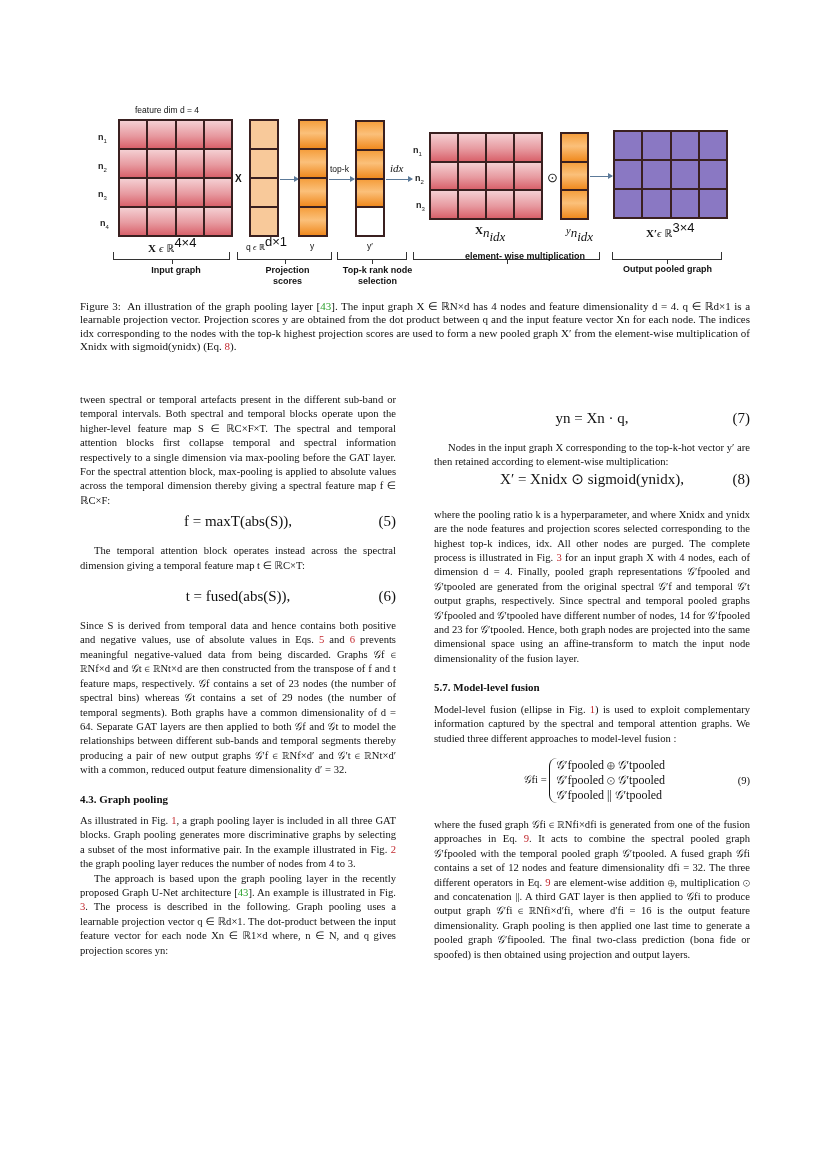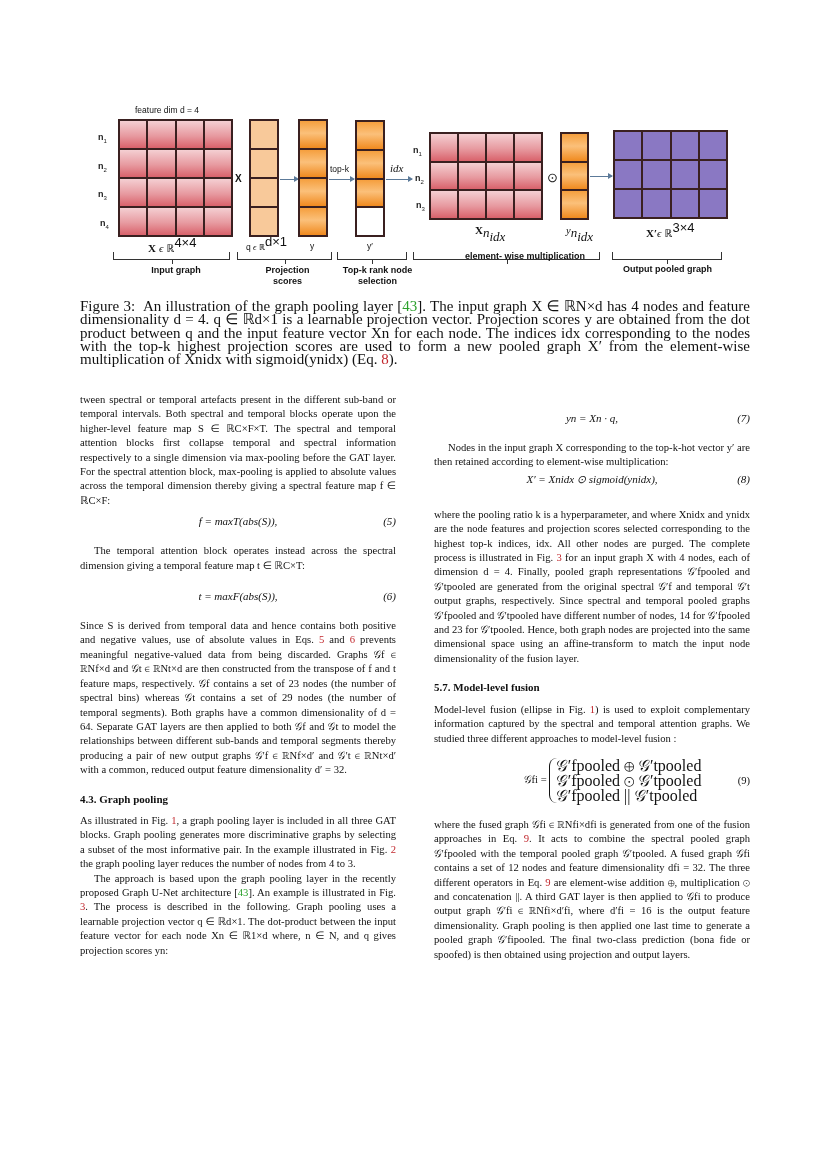--- a/index.html
+++ b/index.html
@@ -16,32 +16,32 @@
   .grid > div { border: 0.8px solid #3a2020; box-sizing: border-box; }
   .red > div { background: linear-gradient(to bottom, #f4cfd2 0%, #e79aa0 55%, #d9626b 100%); }
   .peach > div { background: #f8c99a; }
   .orange > div { background: linear-gradient(to bottom, #f59f3e 0%, #fbc07a 45%, #f08a1f 100%); }
   .purple > div { background: #8a78c3; }
   .brace { position: absolute; height: 8px; border: 1px solid #333; border-top: none; box-sizing: border-box; }
   .brace::after { content: ""; position: absolute; left: 50%; bottom: -5px; width: 1px; height: 5px; background: #333; }
   .arrow { position: absolute; height: 1px; background: #5c7a99; }
   .arrow::after { content: ""; position: absolute; right: -1px; top: -3px; border-left: 5px solid #5c7a99; border-top: 3.5px solid transparent; border-bottom: 3.5px solid transparent; }
   
-  .caption { position: absolute; left: 80px; top: 300px; width: 670px; font-size: 15px; line-height: 13.3px; text-align: justify; }
+  .caption { position: absolute; left: 80px; top: 300px; width: 670px; font-size: 11px; line-height: 13.3px; text-align: justify; }
   .col { position: absolute; width: 316px; font-size: 10.6px; line-height: 14.4px; text-align: justify; hyphens: manual; }
   .col p { margin: 0; }
   .indent { text-indent: 14px; }
-  .eq { position: relative; height: 22px; margin: 4px 0; font-size: 11px; font-style: italic; }
+  .eq { position: relative; height: 22px; margin: 4px 0; font-size: 15px; }
   .eq .body { position: absolute; left: 0; right: 0; text-align: center; top: 2px; }
   .eq .num { position: absolute; right: 0; top: 2px; }
   .h { font-weight: bold; font-size: 11px; margin: 0; }
   .ref-red { color: #c1272d; }
   .ref-green { color: #2ca02c; }
   sup, sub { font-size: 13px; line-height: 0; }
-  .cases { display: inline-block; vertical-align: middle; border-left: 1.5px solid #111; border-radius: 8px 0 0 8px; padding-left: 6px; text-align: left; line-height: 15px; font-size: 16px; }
+  .cases { display: inline-block; vertical-align: middle; border-left: 1.5px solid #111; border-radius: 8px 0 0 8px; padding-left: 6px; text-align: left; line-height: 15px; font-size: 12px; }
 </style>
 </head>
 <body>
 
 <div class="fig">
   <div class="lbl" style="left:55px; top:5px;">feature dim d = 4</div>
 
   <div class="node" style="left:18px; top:32px;">n<sub>1</sub></div>
   <div class="node" style="left:18px; top:61px;">n<sub>2</sub></div>
   <div class="node" style="left:18px; top:89px;">n<sub>3</sub></div>
@@ -163,21 +163,21 @@
 </div>
 
 <div class="col" style="left:80px; top:393px;">
   <p>tween spectral or temporal artefacts present in the different sub-band or temporal intervals. Both spectral and temporal blocks operate upon the higher-level feature map S ∈ ℝC×F×T. The spectral and temporal attention blocks first collapse temporal and spectral information respectively to a single dimension via max-pooling before the GAT layer. For the spectral attention block, max-pooling is applied to absolute values across the temporal dimension thereby giving a spectral feature map f ∈ ℝC×F:</p>
   <div class="eq">
     <span class="body">f = maxT(abs(S)),</span>
     <span class="num">(5)</span>
   </div>
   <p class="indent" style="margin-top:10px;">The temporal attention block operates instead across the spectral dimension giving a temporal feature map t ∈ ℝC×T:</p>
   <div class="eq" style="margin:14px 0 10px;">
-    <span class="body">t = maxF(abs(S)),</span>
+    <span class="body">t = fused(abs(S)),</span>
     <span class="num">(6)</span>
   </div>
   <p><span>Since S is derived from temporal data and hence contains both positive and negative values, use of absolute values in Eqs. </span><span class="ref-red">5</span><span> and </span><span class="ref-red">6</span><span> prevents meaningful negative-valued data from being discarded. Graphs 𝒢f ∈ ℝNf×d and 𝒢t ∈ ℝNt×d are then constructed from the transpose of f and t feature maps, respectively. 𝒢f contains a set of 23 nodes (the number of spectral bins) whereas 𝒢t contains a set of 29 nodes (the number of temporal segments). Both graphs have a common dimensionality of d = 64. Separate GAT layers are then applied to both 𝒢f and 𝒢t to model the relationships between different sub-bands and temporal segments thereby producing a pair of new output graphs 𝒢′f ∈ ℝNf×d′ and 𝒢′t ∈ ℝNt×d′ with a common, reduced output feature dimensionality d′ = 32.</span></p>
   <p class="h" style="margin:14px 0 8px;">4.3.  Graph pooling</p>
   <p><span>As illustrated in Fig. </span><span class="ref-red">1</span><span>, a graph pooling layer is included in all three GAT blocks. Graph pooling generates more discriminative graphs by selecting a subset of the most informative pair. In the example illustrated in Fig. </span><span class="ref-red">2</span><span> the graph pooling layer reduces the number of nodes from 4 to 3.</span></p>
   <p class="indent"><span>The approach is based upon the graph pooling layer in the recently proposed Graph U-Net architecture [</span><span class="ref-green">43</span><span>]. An example is illustrated in Fig. </span><span class="ref-red">3</span><span>. The process is described in the following. Graph pooling uses a learnable projection vector q ∈ ℝd×1. The dot-product between the input feature vector for each node Xn ∈ ℝ1×d where, n ∈ N, and q gives projection scores yn:</span></p>
 </div>
 
 <div class="col" style="left:434px; top:405px;">
   <div class="eq" style="margin:4px 0 10px;">

